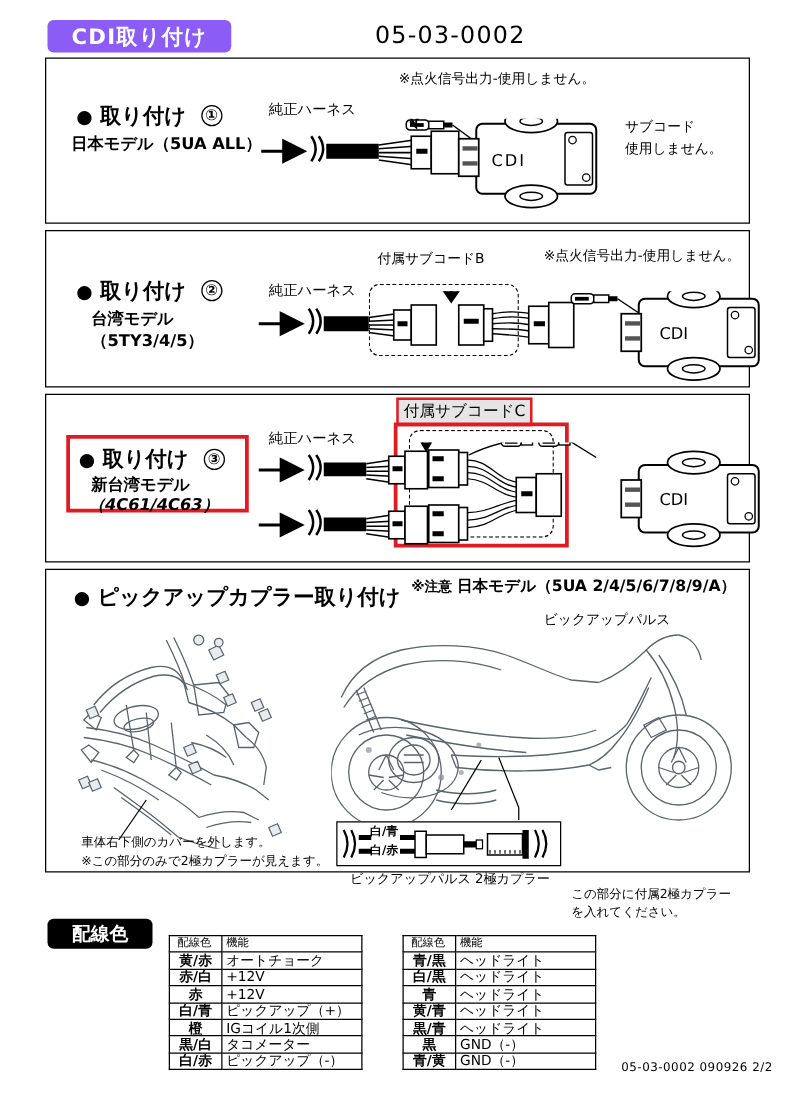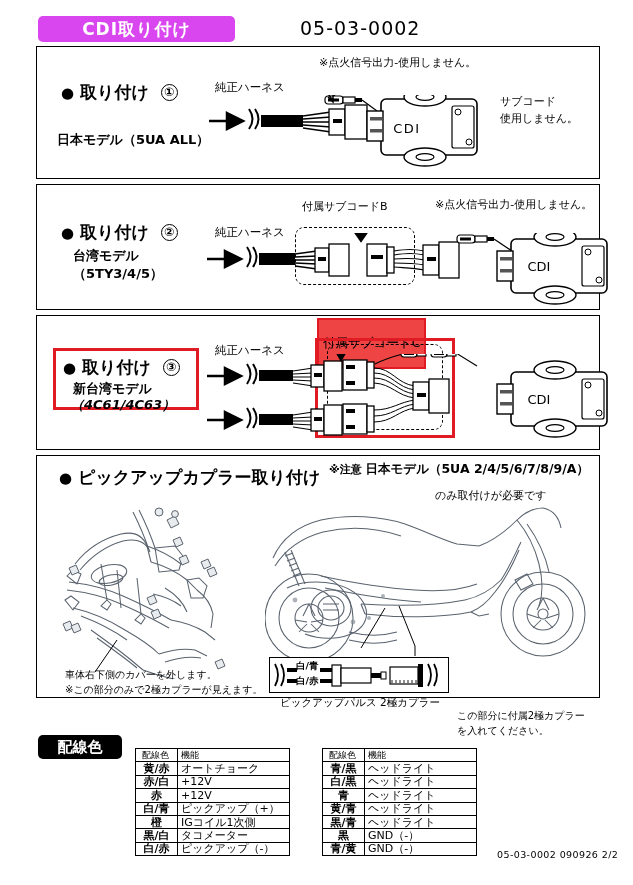--- a/index.html
+++ b/index.html
@@ -10,22 +10,22 @@
     font-family: "DejaVu Sans", "Liberation Sans", sans-serif;
     color: #000;
     position: relative;
     overflow: hidden;
   }
 
   
   .header { position:absolute; top:8px; left:0; width:633px; height:34px; }
   .title-pill {
     position:absolute; left:38px; top:8px;
-    width:197px; height:26px;
-    background:#d946ef; border-radius:5px;
+    width:147px; height:26px;
+    background:#8b5cf6; border-radius:5px;
     color:#fff; font-weight:bold; font-size:17px;
     display:flex; align-items:center; justify-content:center;
     letter-spacing:1px;
   }
   .doc-code {
     position:absolute; left:300px; top:9px;
     font-size:19px; letter-spacing:1px; font-family:"DejaVu Sans", sans-serif;
   }
 
   
@@ -50,22 +50,22 @@
   .model-line { font-weight:bold; font-size:13px; line-height:1.35; white-space:nowrap; }
   .small-note { font-size:11px; white-space:nowrap; }
   .harness-label { font-size:11.5px; white-space:nowrap; }
   .cdi-label { font-size:13px; letter-spacing:1.5px; }
 
   .dashbox {
     position:absolute; border:1.6px dashed #000; border-radius:9px;
   }
   .redbox { position:absolute; border:3px solid #e01b24; }
   .redlabel {
-    position:absolute; border:2.5px solid #e01b24; background:#ef4444;
-    font-size:12.5px; padding:15px 4px; white-space:nowrap;
+    position:absolute; border:2.5px solid #e01b24; background:#e5e5e5;
+    font-size:12.5px; padding:1px 4px; white-space:nowrap;
   }
 
   
   .sec4head { position:absolute; left:22px; top:10px; }
   .attn { position:absolute; font-size:11px; white-space:nowrap; }
   .attn b { font-size:12.5px; }
 
   .caption { position:absolute; font-size:10px; line-height:1.45; white-space:nowrap; }
 
   .pickup-box {
@@ -111,21 +111,21 @@
   <div class="doc-code">05-03-0002</div>
 </div>
 
 <div class="panel p1">
 
   <div style="position:absolute;left:24px;top:34px;" class="bullet-head">
     <span class="dot">●</span>
     <span>取り付け</span>
     <span class="circnum">①</span>
   </div>
-  <div class="model-line" style="position:absolute;left:20px;top:60px;margin-top:24px;">日本モデル（5UA ALL）</div>
+  <div class="model-line" style="position:absolute;left:20px;top:60px;">日本モデル（5UA ALL）</div>
 
   <div class="harness-label" style="position:absolute;left:178px;top:33px;">純正ハーネス</div>
 
   <div class="small-note" style="position:absolute;left:282px;top:8px;">※点火信号出力-使用しません。</div>
 
   <svg width="430" height="90" style="position:absolute;left:170px;top:48px;">
 
     <path d="M2,26 L26,26 M20,18 L36,26 L20,34 Z" stroke="#000" stroke-width="2.5" fill="#000"></path>
 
     <path d="M42,14 q7,10 0,20 M48,14 q7,10 0,20" stroke="#000" stroke-width="2" fill="none"></path>
@@ -328,21 +328,21 @@
 <div class="panel p4">
 
   <div class="sec4head bullet-head">
     <span class="dot">●</span>
     <span>ピックアップカプラー取り付け</span>
   </div>
   <div class="attn" style="left:292px;top:5px;font-weight:bold;">
     <span>※注意</span>
     <b>日本モデル（5UA 2/4/5/6/7/8/9/A）</b>
   </div>
-  <div class="attn" style="left:398px;top:32px;">のみ取付けが必要です</div>
+  <div class="attn" style="left:398px;top:32px;">ビックアップパルス</div>
 
   <svg width="230" height="175" style="position:absolute;left:10px;top:48px;">
     <g fill="none" stroke="#5a636e" stroke-width="1.05">
       <path d="M28,60 C42,42 58,34 74,30 C88,27 96,32 100,42 L104,58"></path>
       <path d="M33,66 C47,49 62,41 76,37 C90,34 99,38 103,48"></path>
       <path d="M104,58 C118,62 130,68 140,76 L150,86"></path>
       <path d="M100,42 C112,46 124,52 134,60"></path>
       <path d="M86,8 C92,20 98,34 102,46"></path>
       <path d="M92,6 C98,18 104,32 108,44"></path>
       <path d="M108,44 L128,42 L136,52 L132,66 L112,68 Z"></path>

